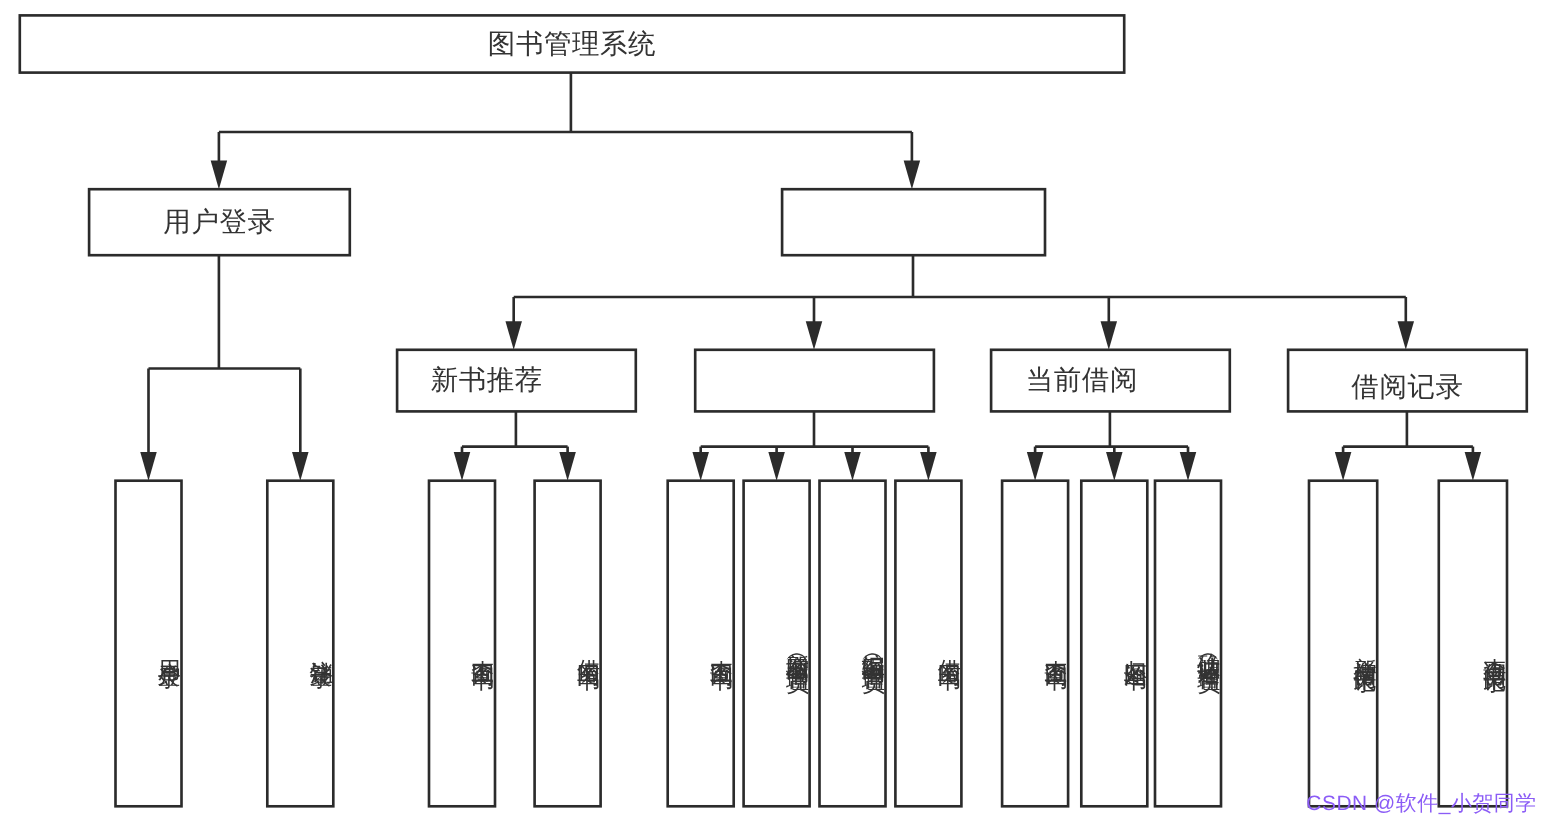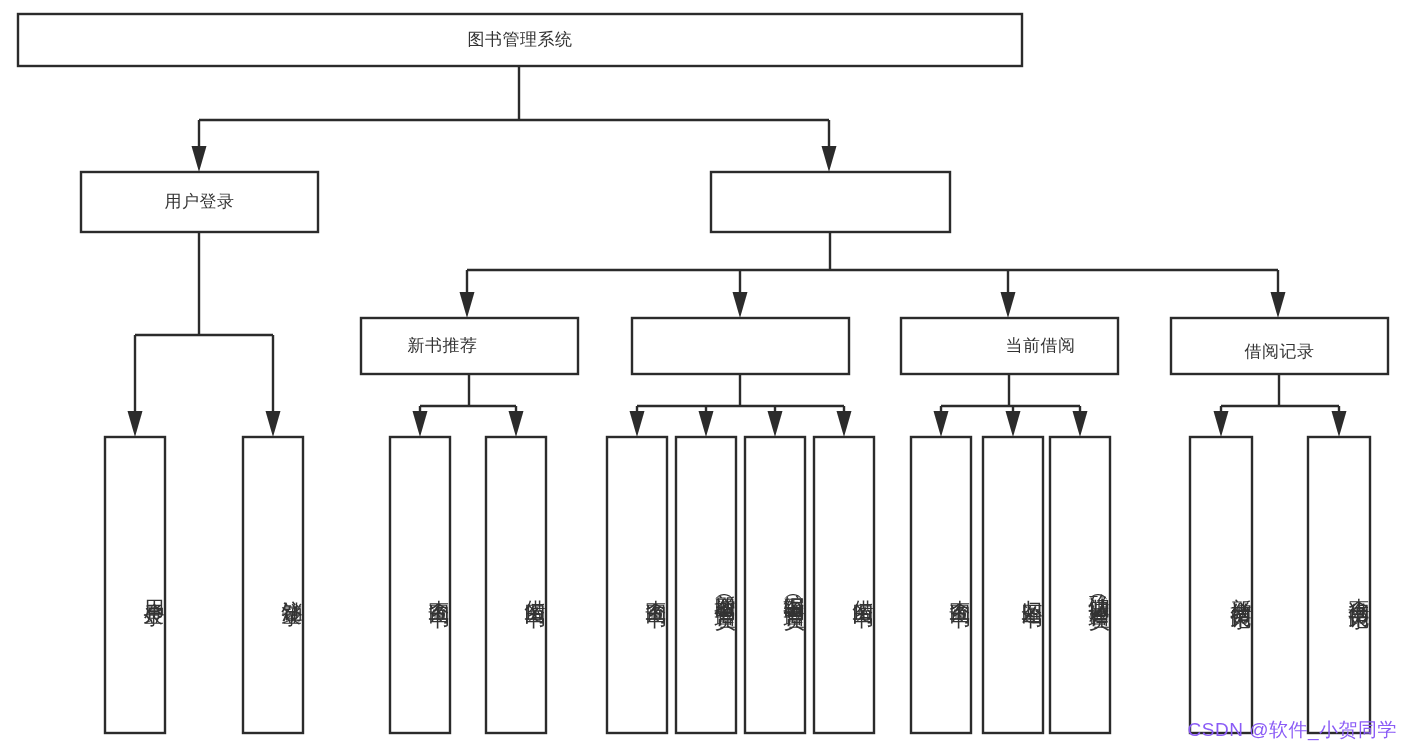--- a/index.html
+++ b/index.html
@@ -47,21 +47,21 @@
     align-items: center;
     justify-content: center;
     color: #333333;
     font-family: "DejaVu Sans", "Liberation Sans", sans-serif;
     line-height: 1.12;
     pointer-events: none;
     text-align: center;
     box-sizing: border-box;
   }
   .node-label.horizontal {
-    font-size: 17px;
+    font-size: 25px;
     letter-spacing: 0.5px;
   }
   .node-label.vertical {
     writing-mode: vertical-rl;
     text-orientation: upright;
     font-size: 21px;
     letter-spacing: 2.5px;
     padding-top: 6px;
     align-items: flex-start;
     justify-content: center;
@@ -188,21 +188,21 @@
 
   <div class="hit-layer" id="label-layer">
       <div class="node-label horizontal" style="left: 18px; top: 14px; width: 1004px; height: 52px;">图书管理系统</div>
       <div class="hit-box" style="left: 18px; top: 14px; width: 1004px; height: 52px;"></div>
       <div class="node-label horizontal" style="left: 81px; top: 172px; width: 237px; height: 60px;">用户登录</div>
       <div class="hit-box" style="left: 81px; top: 172px; width: 237px; height: 60px;"></div>
       <div class="hit-box" style="left: 711px; top: 172px; width: 239px; height: 60px;"></div>
       <div class="node-label horizontal" style="left: 345px; top: 318px; width: 195px; height: 56px;">新书推荐</div>
       <div class="hit-box" style="left: 361px; top: 318px; width: 217px; height: 56px;"></div>
       <div class="hit-box" style="left: 632px; top: 318px; width: 217px; height: 56px;"></div>
-      <div class="node-label horizontal" style="left: 932px; top: 318px; width: 217px; height: 56px;">当前借阅</div>
+      <div class="node-label horizontal" style="left: 875px; top: 318px; width: 217px; height: 56px;">当前借阅</div>
       <div class="hit-box" style="left: 901px; top: 318px; width: 217px; height: 56px;"></div>
       <div class="node-label horizontal" style="left: 1171px; top: 318px; width: 217px; height: 68px;">借阅记录</div>
       <div class="hit-box" style="left: 1171px; top: 318px; width: 217px; height: 56px;"></div>
       <div class="node-label vertical" style="left: 105px; top: 437px; width: 60px; height: 296px;">用户登录</div>
       <div class="hit-box" style="left: 105px; top: 437px; width: 60px; height: 296px;"></div>
       <div class="node-label vertical" style="left: 243px; top: 437px; width: 60px; height: 296px;">注销登录</div>
       <div class="hit-box" style="left: 243px; top: 437px; width: 60px; height: 296px;"></div>
       <div class="node-label vertical" style="left: 390px; top: 437px; width: 60px; height: 296px;">查询图书</div>
       <div class="hit-box" style="left: 390px; top: 437px; width: 60px; height: 296px;"></div>
       <div class="node-label vertical" style="left: 486px; top: 437px; width: 60px; height: 296px;">借阅图书</div>

